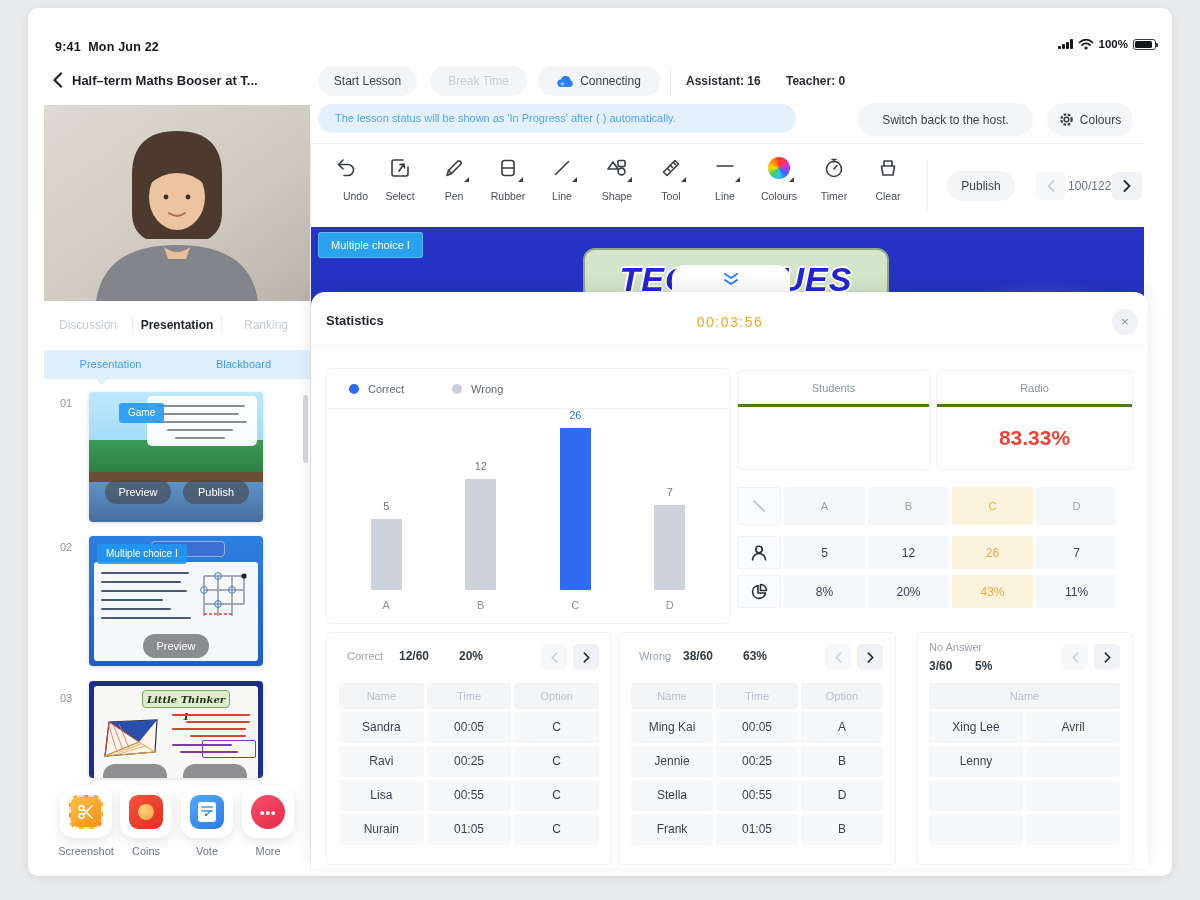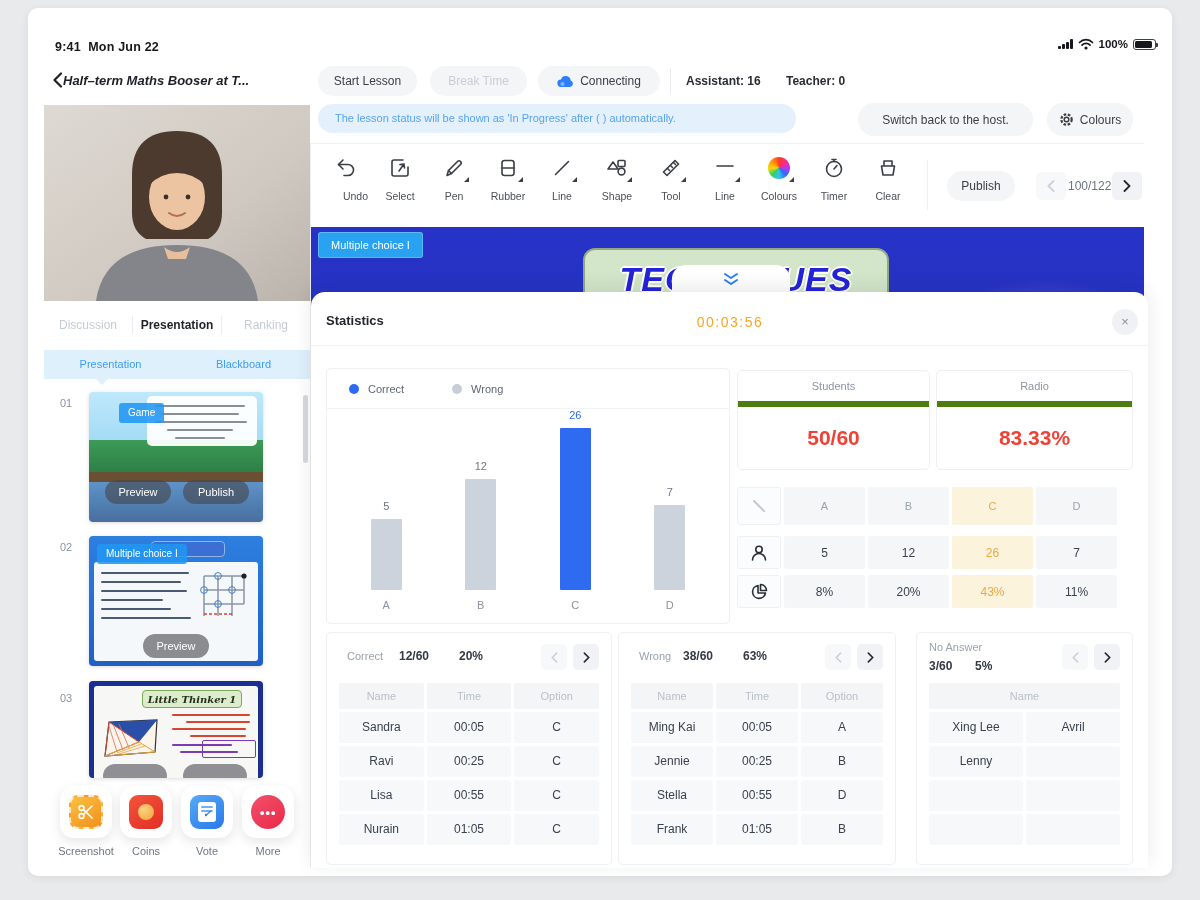--- a/index.html
+++ b/index.html
@@ -13,21 +13,21 @@
   .sb-left { left:55px; top:40px; font-size:12.5px; font-weight:bold; color:#16181c; letter-spacing:.2px; }
   .sb-right { left:1058px; top:38px; display:flex; align-items:center; gap:5px; }
   .sig { display:flex; align-items:flex-end; gap:1.5px; height:10px; }
   .sig i { display:block; width:2.5px; background:#16181c; border-radius:1px; }
   .pct { font-size:11.5px; font-weight:bold; color:#16181c; }
   .batt { width:23px; height:11px; border:1px solid #3c3f44; border-radius:3px; position:relative; }
   .batt i { position:absolute; left:1px; top:1px; bottom:1px; width:17px; background:#16181c; border-radius:1.5px; }
   .batt:after { content:""; position:absolute; right:-3px; top:3px; width:2px; height:4px; background:#3c3f44; border-radius:0 1px 1px 0; }
 
   
-  .doc-header { left:52px; top:72px; display:flex; align-items:center; cursor:pointer;font-style:italic; }
+  .doc-header { left:52px; top:72px; display:flex; align-items:center; gap:9px; cursor:pointer; }
   .doc-title { font-size:13px; font-weight:bold; color:#1d2025; }
 
   .pill { background:#f4f5f7; border-radius:16px; font-size:12px; color:#3a3f46; display:flex; align-items:center; justify-content:center; cursor:pointer; }
   .btn-start { left:318px; top:66px; width:99px; height:30px; }
   .btn-break { left:430px; top:66px; width:97px; height:30px; color:#c8cdd6; }
   .btn-conn  { left:538px; top:66px; width:122px; height:30px; gap:6px; }
   .hdr-div { left:670px; top:68px; width:1px; height:26px; background:#e8eaee; }
   .hdr-count { top:74px; font-size:12px; color:#2a2e34; font-weight:bold; }
   .hdr-count span { font-weight:bold; }
   .assistant { left:686px; }
@@ -112,21 +112,21 @@
   .legend { height:40px; border-bottom:1px solid #f1f2f4; display:flex; align-items:center; padding-left:22px; gap:48px; }
   .leg-item { display:flex; align-items:center; gap:9px; font-size:11px; color:#5f6773; }
   .dot { width:10px; height:10px; border-radius:50%; }
   .chart-plot { display:flex; justify-content:space-around; align-items:flex-end; height:206px; padding:0 12px; }
   .bar-col { display:flex; flex-direction:column; align-items:center; justify-content:flex-end; height:206px; }
   .bar-val { font-size:11px; margin-bottom:7px; }
   .bar { width:31px; border-radius:1px; }
   .bar-cat { font-size:11px; color:#8a929e; margin-top:9px; height:16px; }
 
   .sum-card { top:370px; height:100px; }
-  .sum-head { height:36px; border-bottom:6px solid #4d7c0f; display:flex; align-items:center; justify-content:center; font-size:11px; color:#8d95a1; }
+  .sum-head { height:36px; border-bottom:3px solid #4d7c0f; display:flex; align-items:center; justify-content:center; font-size:11px; color:#8d95a1; }
   .sum-val { height:62px; display:flex; align-items:center; justify-content:center; font-size:21px; font-weight:bold; color:#ee4237; }
 
   .grid { left:737px; top:487px; width:380px; }
   .g-row { display:flex; gap:3px; }
   .g-icon { width:44px; display:flex; align-items:center; justify-content:center; background:#fbfcfd; border:1px solid #eef0f3; border-radius:3px; }
   .g-cell { flex:1; display:flex; align-items:center; justify-content:center; background:#f4f6f8; border-radius:2px; font-size:12px; color:#39424e; }
   .g-head .g-cell { color:#9aa2ad; font-size:11px; }
   .hl { background:#fcf3dc !important; color:#eca943 !important; }
 
   .b-card { top:632px; height:233px; }
@@ -285,21 +285,21 @@
         <path d="M8 46h28" stroke="#d6452f" stroke-width="1.5" stroke-dasharray="3 2"></path>
       </svg>
     </div>
     <span class="s-tag" style="left:8px; top:8px;">Multiple choice I</span>
     <span class="s-pill" style="left:54px; bottom:8px; width:66px;">Preview</span>
   </div>
 
   <span class="abs slide-num" style="left:60px; top:692px;">03</span>
   <div class="thumb" style="left:89px; top:681px; width:174px; height:97px; background:#1c2f8f;">
     <div class="abs" style="left:5px;top:5px;right:5px;bottom:-8px;background:#f7f8f6;border-radius:3px;">
-      <div class="abs" style="left:48px;top:4px;width:100px;height:18px;background:#ddeccb;border:1px solid #7aa95e;border-radius:4px;text-align:center;font-family:'DejaVu Serif',serif;font-style:italic;font-weight:bold;font-size:10px;line-height:17px;color:#23301d;">Little Thinker 1</div>
+      <div class="abs" style="left:48px;top:4px;width:88px;height:18px;background:#ddeccb;border:1px solid #7aa95e;border-radius:4px;text-align:center;font-family:'DejaVu Serif',serif;font-style:italic;font-weight:bold;font-size:10px;line-height:17px;color:#23301d;">Little Thinker 1</div>
       <svg width="66" height="50" viewBox="0 0 66 50" style="position:absolute;left:5px;top:26px;">
         <path d="M6 44 10 10 58 8 56 40 Z" fill="#fdf4ec" stroke="#333" stroke-width="1.2"></path>
         <path d="M10 10 58 8 40 30 Z" fill="#2a4fa8"></path>
         <path d="M6 44 10 10 40 30 Z" fill="none" stroke="#d6452f" stroke-width="1"></path>
         <path d="M10 14l8 26M14 12l10 26M20 12l10 24" stroke="#e06a52" stroke-width=".8"></path>
         <path d="M40 30 56 40 6 44 Z" fill="none" stroke="#e2a23c" stroke-width="1"></path>
         <path d="M42 32l-24 9M46 34l-26 8" stroke="#e2a23c" stroke-width=".8"></path>
       </svg>
       <div class="rline" style="left:78px;top:28px;width:78px;"></div>
       <div class="rline" style="left:92px;top:35px;width:64px;"></div>
@@ -518,21 +518,20 @@
         <div class="bar-col">
           <div class="bar-val" style="color: rgb(109, 118, 130);">7</div>
           <div class="bar" style="height: 85px; background: rgb(204, 211, 220);"></div>
           <div class="bar-cat">D</div>
         </div>
       </div>
   </div>
 
   <div class="card sum-card" style="left:737px; width:193px;">
     <div class="sum-head">Students</div>
-    <div class="sum-val">50/60</div>
   </div>
   <div class="card sum-card" style="left:936px; width:197px;">
     <div class="sum-head">Radio</div>
     <div class="sum-val">83.33%</div>
   </div>
 
   <div class="abs grid">
     <div class="g-row g-head" style="height:38px; margin-bottom:11px;">
       <div class="g-icon">
           <svg width="16" height="16" viewBox="0 0 16 16">

